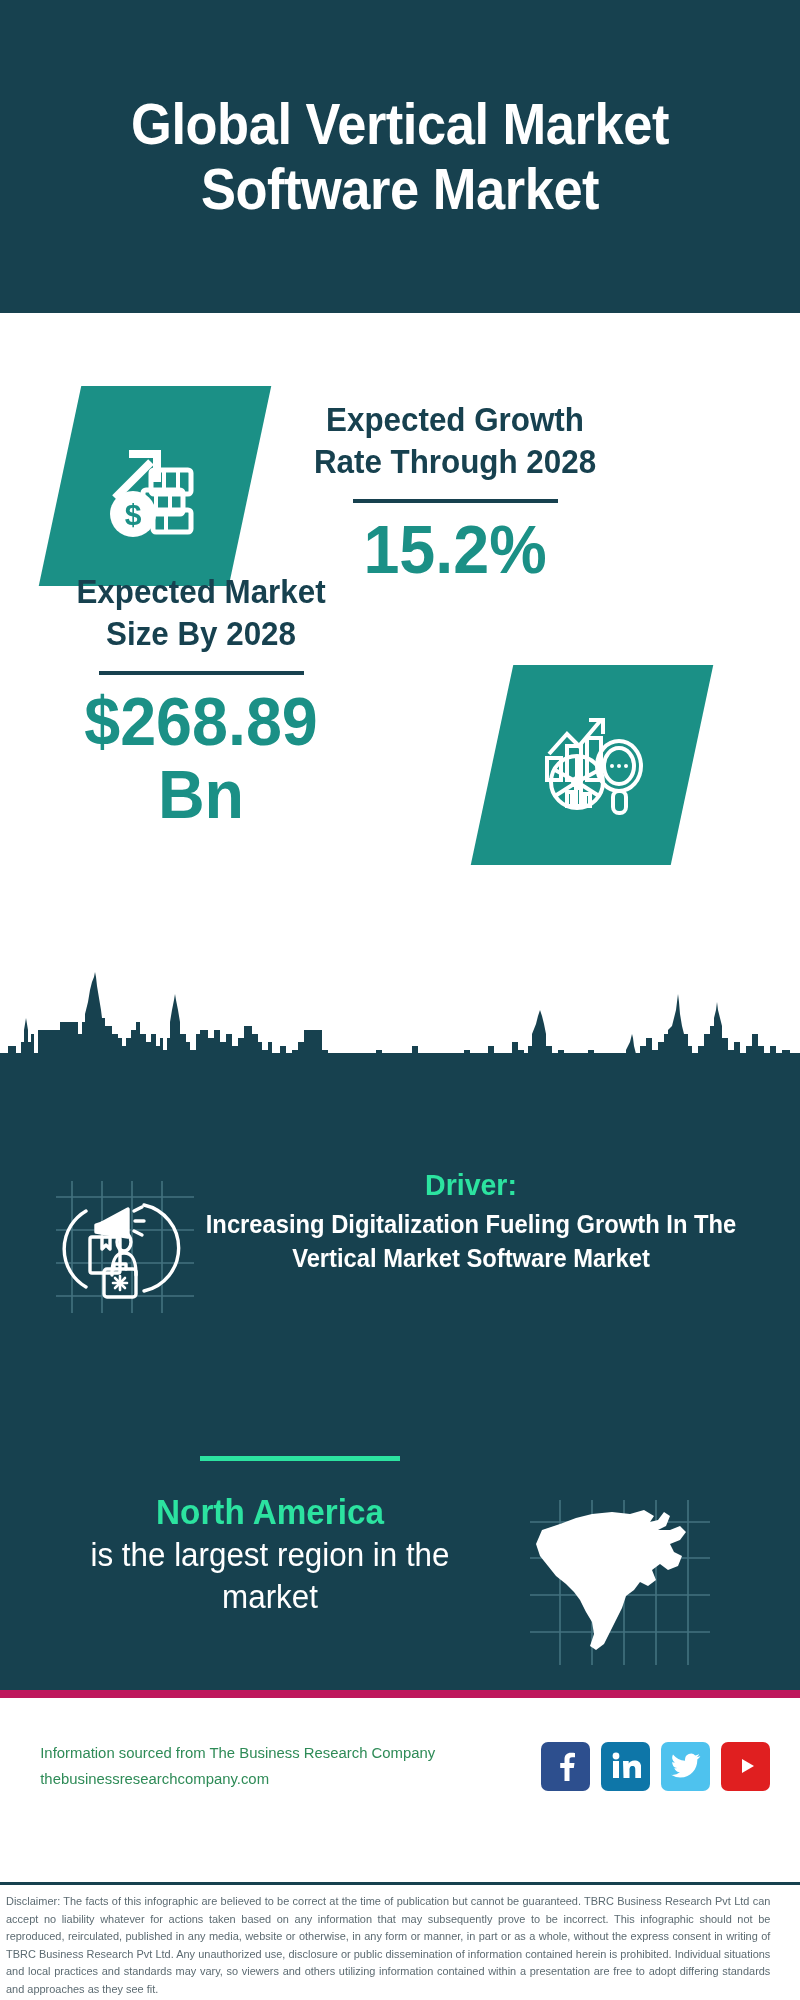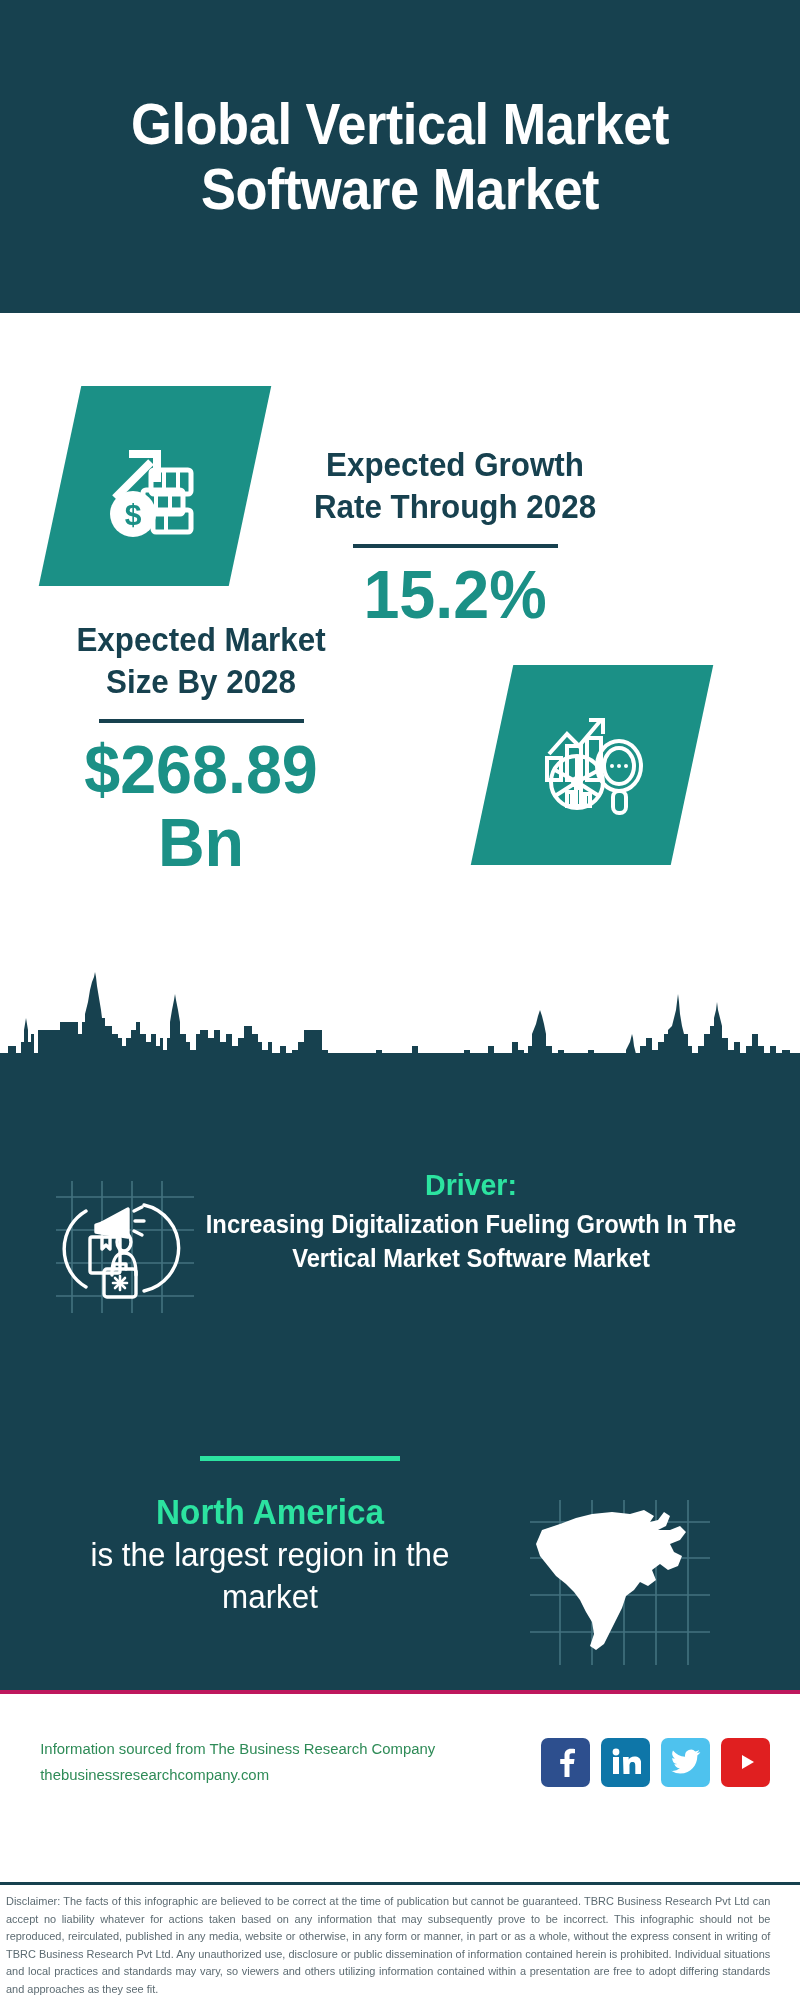--- a/index.html
+++ b/index.html
@@ -53,22 +53,22 @@
   }
   .rule {
     height:4px; background:#17414f; margin:16px auto 10px auto; width:205px;
   }
   .stat-value {
     color:#1b9086;
     font-family:"Liberation Sans Narrow","Liberation Sans",sans-serif;
     font-weight:bold; font-size:68px; line-height:1.06;
     transform:scaleX(0.95);
   }
-  .block1-text { left:290px; top:86px; width:330px;margin-top:45px; }
-  .block2-text { left:36px; top:258px; width:330px;margin-top:48px; }
+  .block1-text { left:290px; top:86px; width:330px; }
+  .block2-text { left:36px; top:258px; width:330px; }
 
   
   .dark {
     position:absolute; left:0; top:1053px; width:800px; height:637px;
     background:#17414f;
   }
   .skyline {
     position:absolute; left:0; top:972px; width:800px; height:110px;
     display:block;
   }
@@ -106,21 +106,21 @@
     color:#ffffff;
     font-family:"Liberation Sans Narrow","Liberation Sans",sans-serif;
     font-weight:normal; font-size:33px; line-height:1.28; transform:scaleX(0.95);
   }
   .region-map { position:absolute; left:530px; top:10px; width:180px; height:165px; }
 
   
   .footer {
     position:absolute; left:0; top:1690px; width:800px; height:192px;
     background:#ffffff;
-    border-top:4px solid #be185d;
+    border-top:8px solid #be185d;
   }
   .footer-inner {
     position:absolute; left:0; top:28px; width:800px; height:80px;
     display:flex; align-items:center; padding:0 30px;
   }
   .footer-text {
     color:#2e8b57;
     font-family:"Liberation Sans Narrow","Liberation Sans",sans-serif;
     font-size:15.5px; line-height:1.65; transform:scaleX(0.96);
     flex:1;

